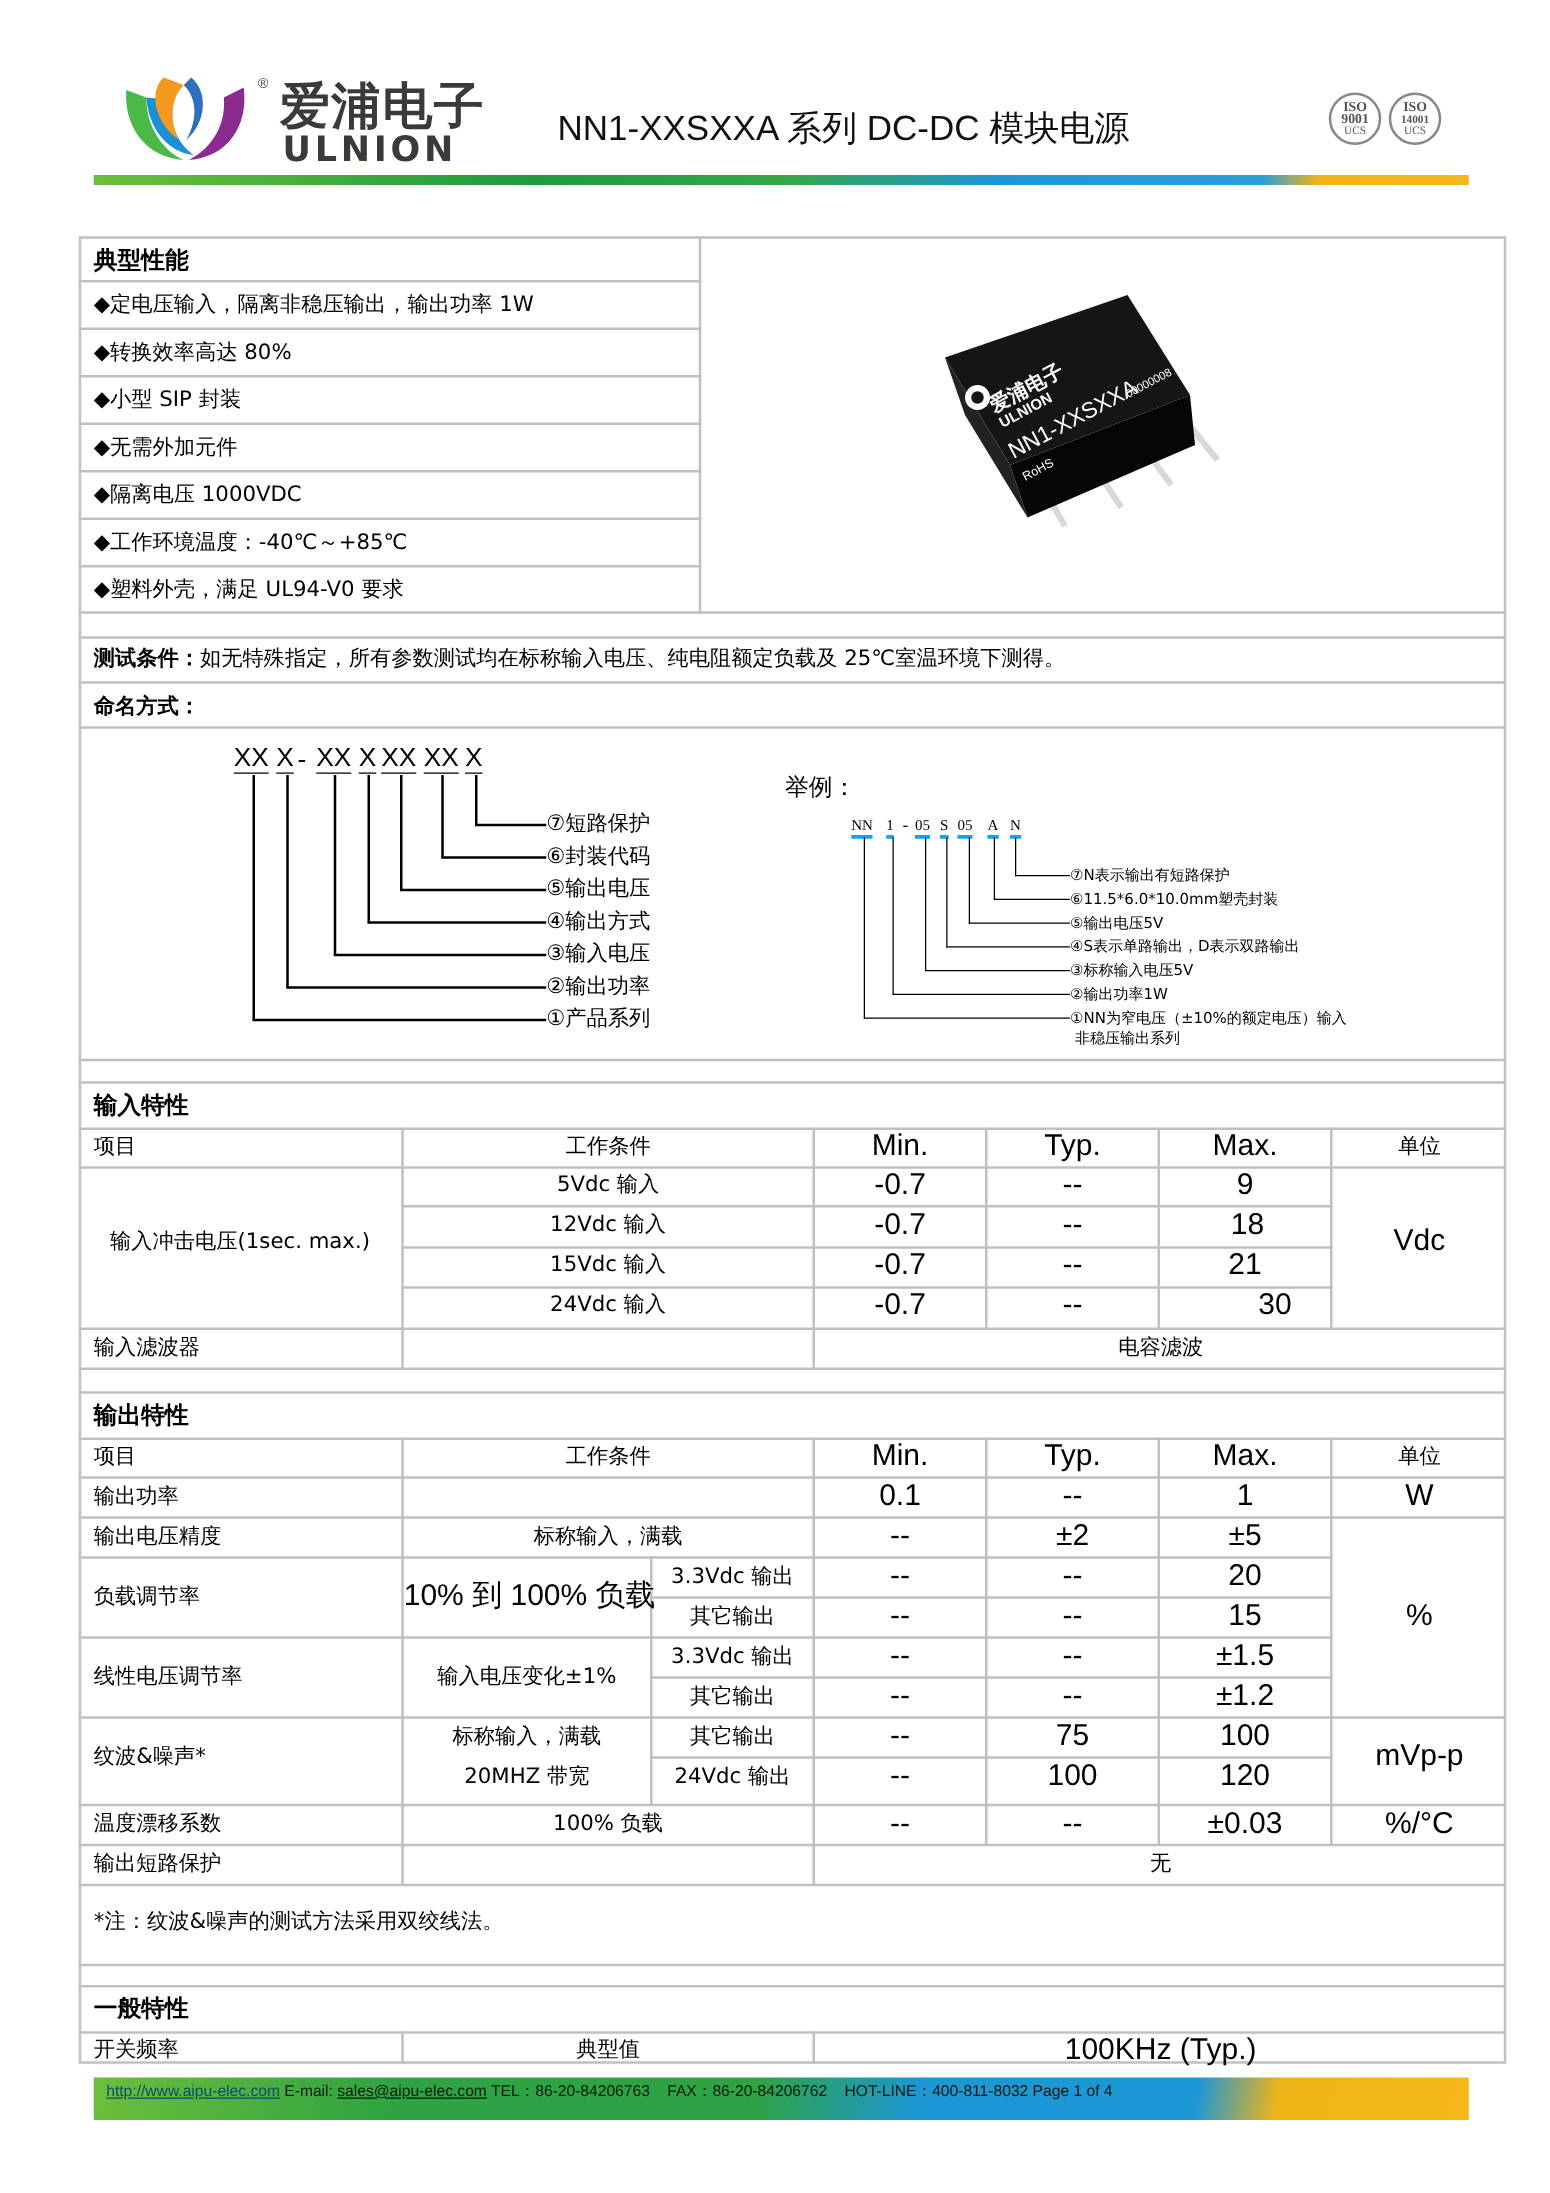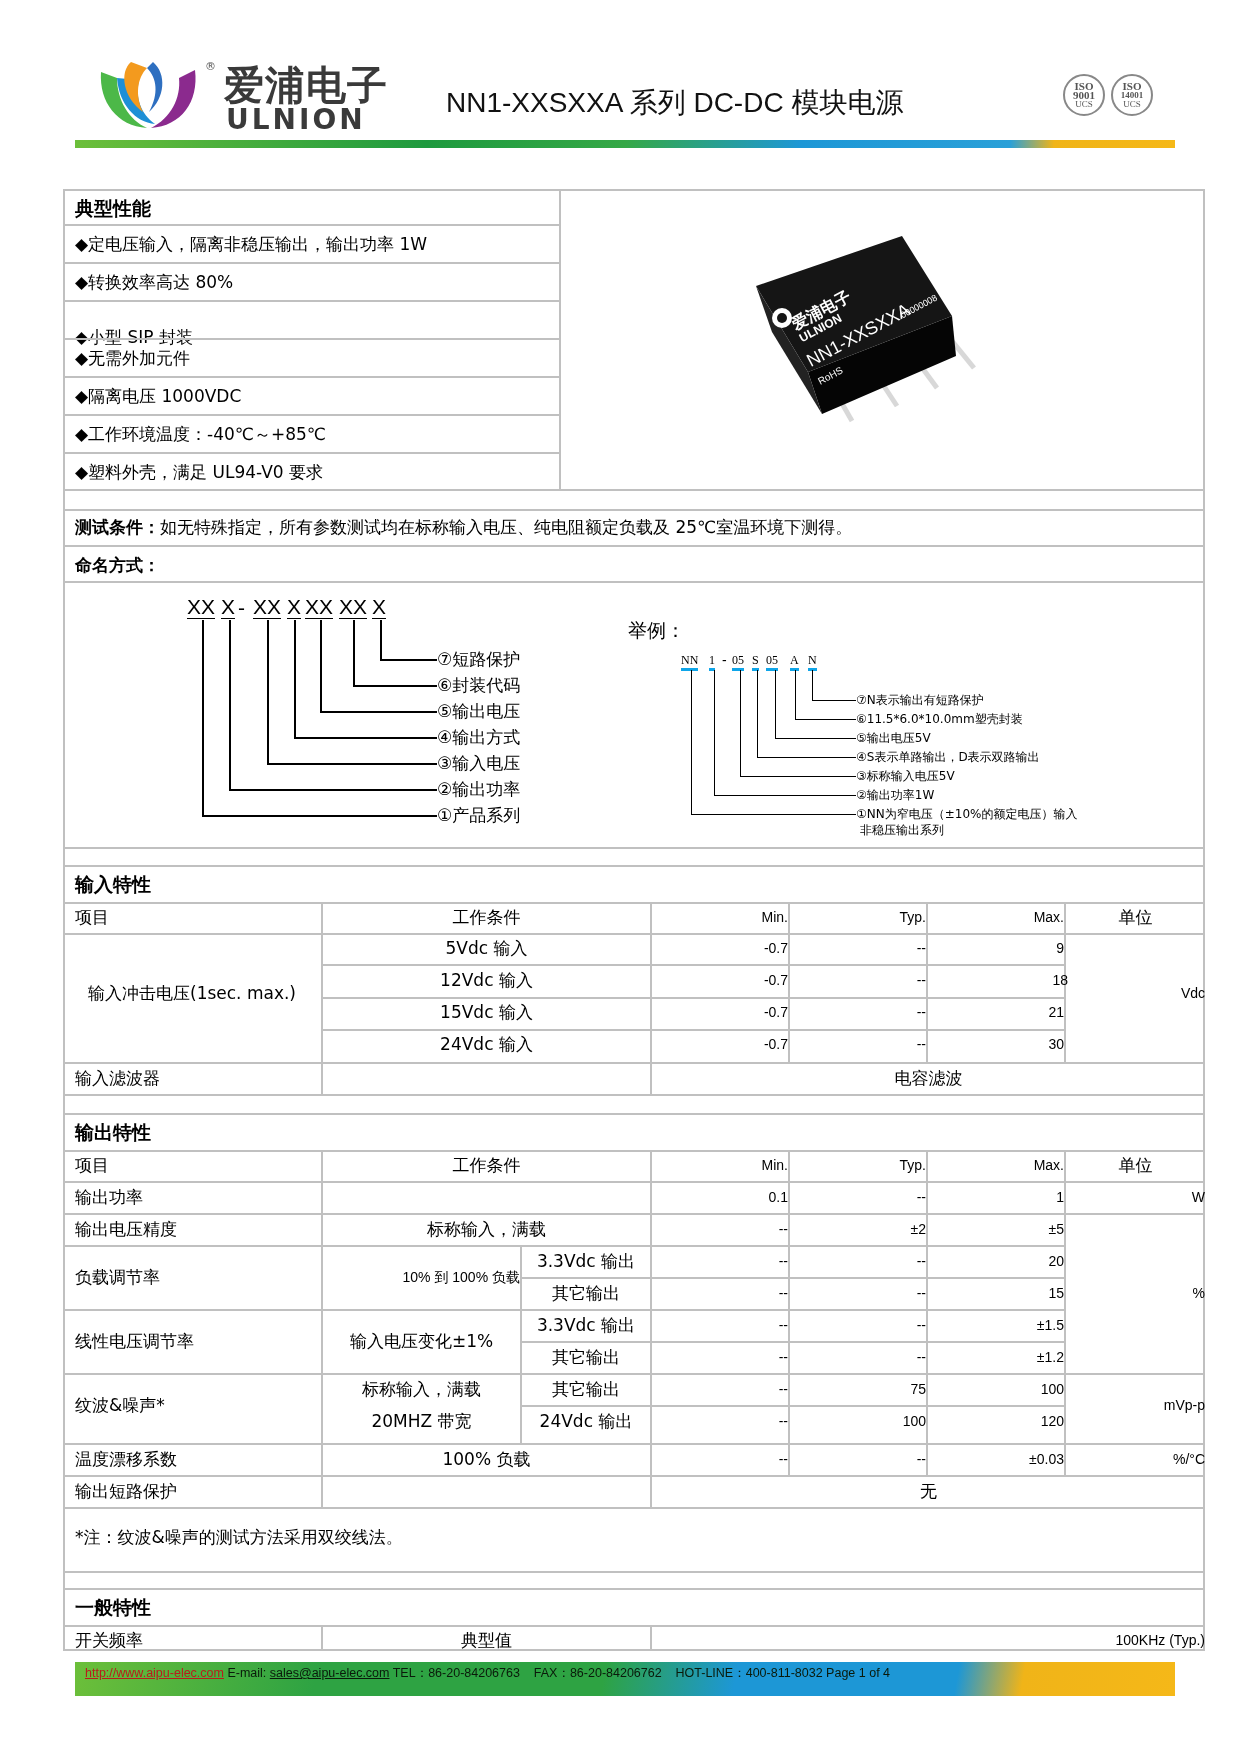--- a/index.html
+++ b/index.html
@@ -22,21 +22,21 @@
   .footer-text { left: 85px; top: 1665px; font-size: 12.5px; font-family: "Liberation Sans", sans-serif; color: #0a1a0a; white-space: nowrap; }
   .footer-text .u { text-decoration: underline; }
 
   
   .frame { left: 63px; top: 189px; width: 1142px; height: 1462px; border: 2px solid #c0c0c0; }
   .hl { position: absolute; height: 2px; background: #c0c0c0; }
   .vl { position: absolute; width: 2px; background: #c0c0c0; }
   .txt { position: absolute; font-size: 17px; line-height: 20px; white-space: nowrap; font-family: "DejaVu Sans", sans-serif; }
   .sec { font-weight: bold; font-size: 19px; }
   .c { text-align: center; }
-  .num { font-family: "Liberation Sans", sans-serif; font-size: 14px; text-align: right; }
+  .num { font-family: "Liberation Sans", sans-serif; font-size: 24px; }
 
   
   .diag-line { position: absolute; background: #000; }
   .code-seg { position: absolute; font-family: "Liberation Sans", sans-serif; font-size: 21px; border-bottom: 1.5px solid #000; line-height: 22px; }
   .lbl { position: absolute; font-size: 17px; line-height: 20px; white-space: nowrap; }
   .ex-seg { position: absolute; font-family: Liberation Serif, serif; font-size: 12px; border-bottom: 3px solid #0ea5e9; line-height: 16px; }
   .ex-lbl { position: absolute; font-size: 12px; line-height: 14px; white-space: nowrap; }
   .dash { position: absolute; font-family: "Liberation Sans", sans-serif; }
 
   
@@ -70,21 +70,21 @@
 
 <div class="abs frame"></div>
 
 <div class="txt sec" style="left:75px;top:198px;">典型性能</div>
 <div class="vl" style="left:559px;top:189px;height:302px;"></div>
 <div class="hl" style="left:63px;top:224px;width:498px;"></div>
 <div class="txt" style="left:75px;top:234px;">◆定电压输入，隔离非稳压输出，输出功率 1W</div>
 <div class="hl" style="left:63px;top:262px;width:498px;"></div>
 <div class="txt" style="left:75px;top:272px;">◆转换效率高达 80%</div>
 <div class="hl" style="left:63px;top:300px;width:498px;"></div>
-<div class="txt" style="left:75px;top:310px;margin-top:17px;">◆小型 SIP 封装</div>
+<div class="txt" style="left:75px;top:310px;">◆小型 SIP 封装</div>
 <div class="hl" style="left:63px;top:338px;width:498px;"></div>
 <div class="txt" style="left:75px;top:348px;">◆无需外加元件</div>
 <div class="hl" style="left:63px;top:376px;width:498px;"></div>
 <div class="txt" style="left:75px;top:386px;">◆隔离电压  1000VDC</div>
 <div class="hl" style="left:63px;top:414px;width:498px;"></div>
 <div class="txt" style="left:75px;top:424px;">◆工作环境温度：-40℃～+85℃</div>
 <div class="hl" style="left:63px;top:452px;width:498px;"></div>
 <div class="txt" style="left:75px;top:462px;">◆塑料外壳，满足 UL94-V0 要求</div>
 
 <svg class="abs product" viewBox="0 0 240 210">
@@ -355,14 +355,14 @@
 <div class="vl" style="left:321px;top:1625px;height:26px;"></div>
 <div class="vl" style="left:650px;top:1625px;height:26px;"></div>
 <div>
   <div class="txt" style="left:75px;top:1630px;">开关频率</div>
   <div class="txt c" style="left:323px;width:327px;top:1630px;">典型值</div>
   <div class="txt c num" style="left:652px;width:553px;top:1630px;">100KHz (Typ.)</div>
 </div>
 
 <div class="abs band band-bot"></div>
 <div class="abs footer-text">
-  <a class="u" style="color:#b91c1c;">http://www.aipu-elec.com</a><span> E-mail: </span><a class="u" style="color:#0a1a0a;">sales@aipu-elec.com</a><span style="white-space:pre;"> TEL：86-20-84206763    FAX：86-20-84206762    HOT-LINE：400-811-8032 Page 1 of 4</span>
+  <a class="u" style="color:#0c4a6e;">http://www.aipu-elec.com</a><span> E-mail: </span><a class="u" style="color:#0a1a0a;">sales@aipu-elec.com</a><span style="white-space:pre;"> TEL：86-20-84206763    FAX：86-20-84206762    HOT-LINE：400-811-8032 Page 1 of 4</span>
 </div>
 
 </body></html>

